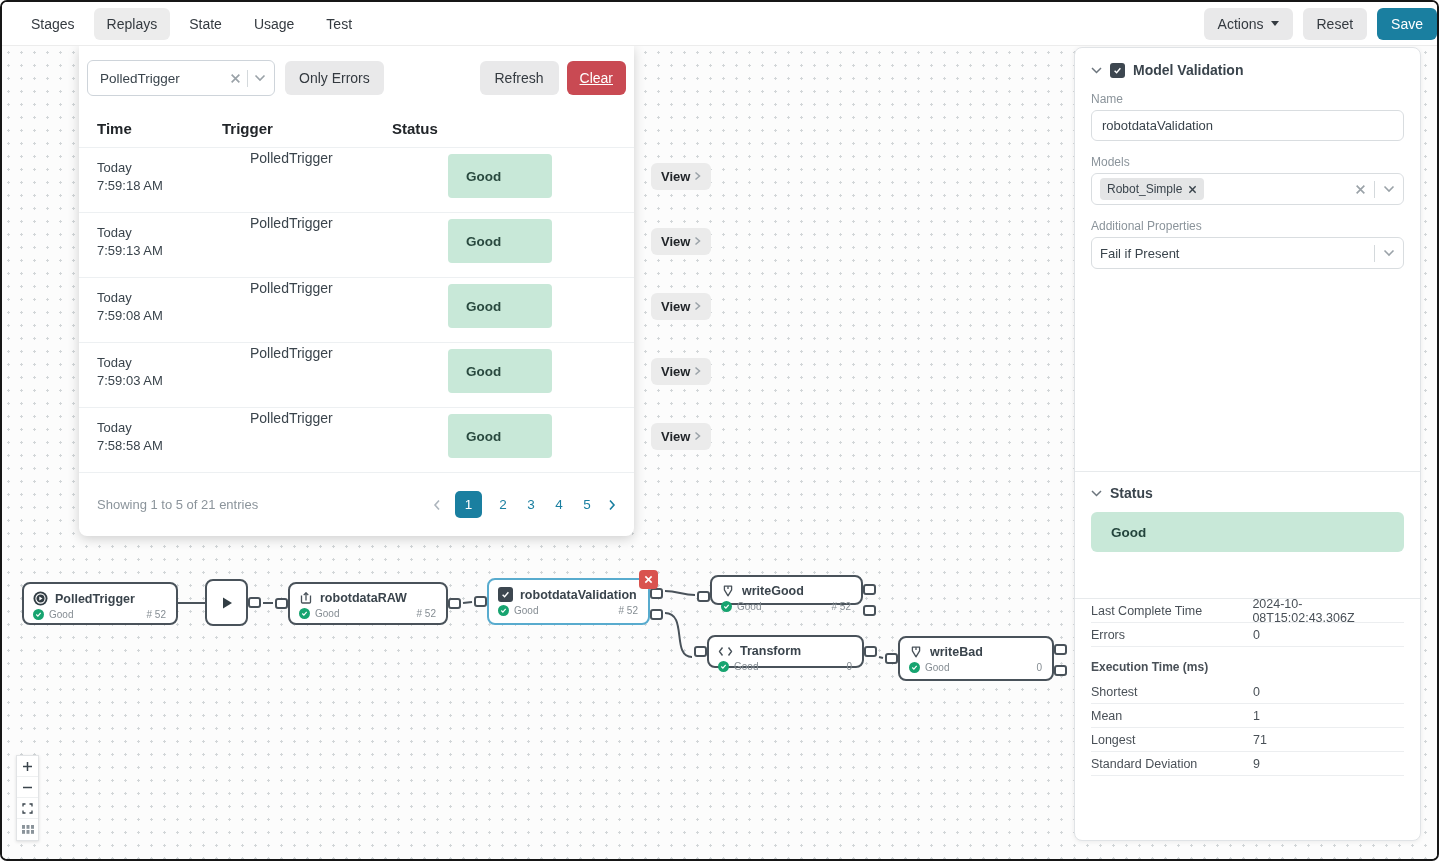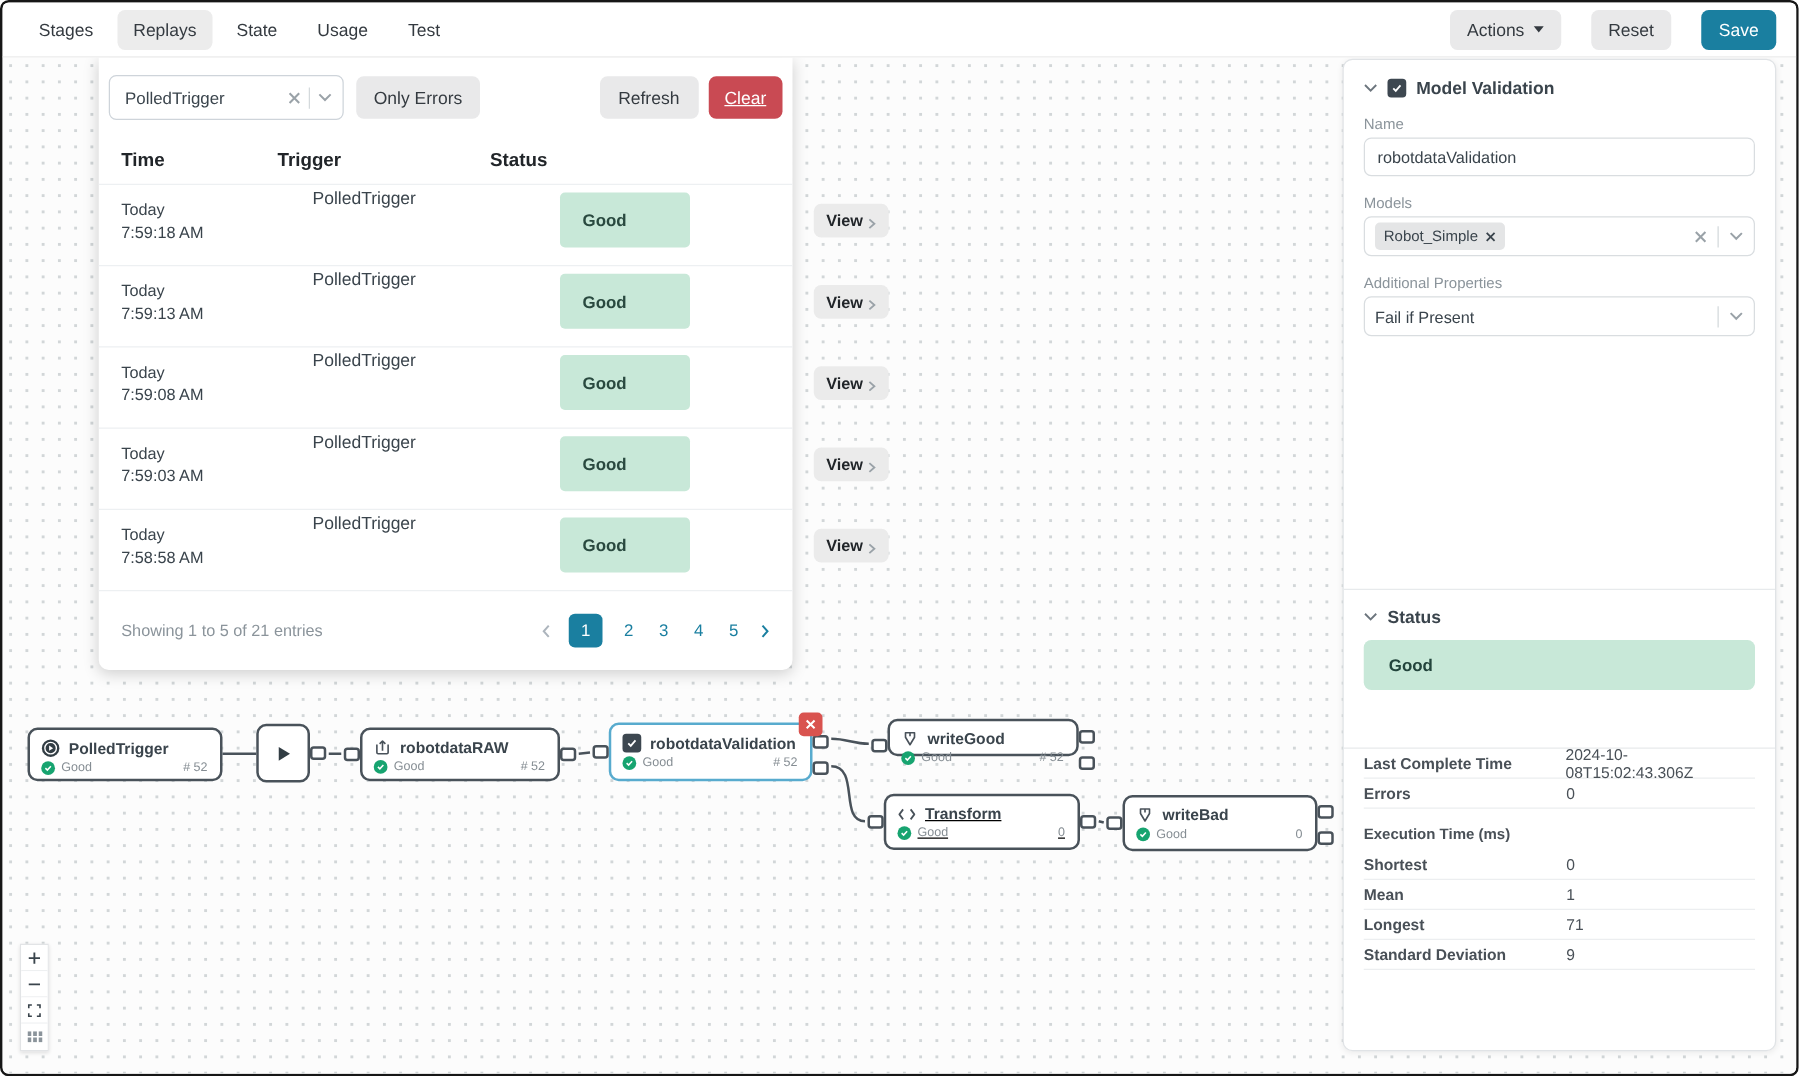--- a/index.html
+++ b/index.html
@@ -6,21 +6,21 @@
   body { font-family:"Liberation Sans", sans-serif; background:#ffffff; }
   .frame { position:relative; width:1439px; height:861px; border:2px solid #161616; border-radius:7px; overflow:hidden; background:#fff; }
 
   
   .topbar { position:absolute; top:0; left:0; right:0; height:44px; background:#fff; border-bottom:1px solid #ececec; z-index:30; display:flex; align-items:center; }
   .tabs { display:flex; align-items:center; gap:6px; padding-left:16px; }
   .tab { font-size:14px; color:#343a40; padding:8px 13px; border-radius:6px; cursor:pointer; white-space:nowrap; }
   .tab.active { background:#ececec; }
   .topbar-center { position:absolute; left:0; right:0; display:flex; justify-content:center; align-items:center; gap:7px; pointer-events:none; }
   .doc-title { font-size:14px; font-weight:700; color:#343a40; }
-  .topbar-right { margin-left:auto; display:flex; align-items:center; gap:24px; padding-right:16px; }
+  .topbar-right { margin-left:auto; display:flex; align-items:center; gap:10px; }
   .btn { font-size:14px; border:none; border-radius:6px; padding:8px 14px; cursor:pointer; font-family:inherit; display:inline-flex; align-items:center; gap:7px; }
   .btn-gray { background:#e9e9ea; color:#343a40; }
   .btn-teal { background:#1a7fa0; color:#fff; }
   .btn-red  { background:#c94a53; color:#fff; }
   .caret-down { width:0; height:0; border-left:4px solid transparent; border-right:4px solid transparent; border-top:5px solid #343a40; display:inline-block; }
 
   
   .canvas { position:absolute; top:44px; left:0; right:0; bottom:0; background-color:#fcfcfc;
     background-image:radial-gradient(circle, #d2d6d8 1.2px, transparent 1.4px); background-size:13px 13px; }
 
@@ -32,21 +32,21 @@
   .vsep { width:1px; height:17px; background:#d4d9dc; }
   .icon-btn { display:inline-flex; align-items:center; justify-content:center; cursor:pointer; background:none; border:none; padding:0; }
   .rp-toolbar .spacer { flex:1; }
   .rp-head { display:grid; grid-template-columns:125px 170px 175px 1fr; padding:12px 0 10px 18px; }
   .rp-head div { font-size:15px; font-weight:700; color:#212529; }
   .rp-row { display:grid; grid-template-columns:125px 170px 175px 1fr; align-items:center; border-top:1px solid #edf0f2; padding:2px 0 10px 18px; min-height:65px;gap:28px; }
   .cell-time .day { font-size:13px; color:#3a444c; }
   .cell-time .tm  { font-size:13px; color:#3a444c; margin-top:3px; }
   .cell-trigger { font-size:14px; color:#3a444c; align-self:start; }
   .badge-good { width:104px; height:44px; background:#c8e8d8; border-radius:4px; display:flex; align-items:center; padding-left:18px; font-size:13.5px; font-weight:600; color:#29493f; }
-  .btn-view { justify-self:end; margin-right:12px; background:#ebebeb; border:none; border-radius:6px; padding:6px 10px; font-size:13px; font-weight:700; color:#212529; cursor:pointer; display:inline-flex; align-items:flex-end; gap:4px; font-family:inherit; }
+  .btn-view { justify-self:end; margin-right:12px; background:#ebebeb; border:none; border-radius:6px; padding:6px 10px; font-size:13px; font-weight:700; color:#212529; cursor:pointer; display:inline-flex; align-items:center; gap:4px; font-family:inherit; }
   .rp-footer { border-top:1px solid #edf0f2; display:flex; align-items:center; justify-content:space-between; padding:0 18px; height:64px; }
   .showing { font-size:13px; color:#8b949b; }
   .pager { display:flex; align-items:center; gap:14px; }
   .page-num { font-size:13.5px; color:#1a7fa0; cursor:pointer; min-width:14px; text-align:center; }
   .page-num.active { background:#1a7fa0; color:#fff; width:27px; height:27px; min-width:27px; border-radius:5px; display:flex; align-items:center; justify-content:center; }
 
   
   .node { position:absolute; background:#fff; border:2px solid #49525a; border-radius:8px; z-index:2; cursor:grab; }
   .node.selected { border-color:#58abce; }
   .node-head { display:flex; align-items:center; gap:7px; padding:7px 10px 2px 9px; }
@@ -71,21 +71,21 @@
   .txt-input { width:100%; height:31px; border:1px solid #d9dde0; border-radius:6px; padding:0 10px; font-size:13px; color:#3a444c; font-family:inherit; }
   .combo { display:flex; align-items:center; height:32px; border:1px solid #d9dde0; border-radius:6px; padding:15px 8px; gap:8px; cursor:pointer; }
   .combo .cval { font-size:13px; color:#3a444c; flex:1; }
   .tag { background:#e4e5e6; border-radius:4px; padding:4px 7px; font-size:12px; color:#3a444c; display:inline-flex; align-items:center; gap:6px; }
   .combo .flex1 { flex:1; }
   .divider { border:none; border-top:1px solid #e7eaec; margin:0 -16px; }
   .sec-header { display:flex; align-items:center; gap:8px; margin:13px 0 11px 0; }
   .sec-title { font-size:14px; font-weight:700; color:#3a444c; }
   .status-box { background:#c8e8d8; border-radius:6px; height:40px; display:flex; align-items:center; padding-left:20px; font-size:13.5px; font-weight:700; color:#23443c; }
   .stat-row { display:flex; align-items:center; height:24px; border-bottom:1px solid #eceef0; }
-  .stat-row .sl { width:162px; font-size:12.5px; color:#495057;font-weight:bold; }
+  .stat-row .sl { width:162px; font-size:12.5px; color:#495057; }
   .stat-row .sv { font-size:12.5px; color:#495057; }
   .exec-title { font-size:12px; font-weight:700; color:#495057; margin:13px 0 6px 0; }
 
   
   .canvas-controls { position:absolute; left:14px; bottom:18px; width:23px; background:#fff; border:1px solid #e2e4e6; box-shadow:0 1px 3px rgba(0,0,0,0.12); z-index:5; }
   .cc-btn { width:100%; height:21px; display:flex; align-items:center; justify-content:center; background:#fff; border:none; border-bottom:1px solid #eef0f1; cursor:pointer; padding:0; }
   .cc-btn:last-child { border-bottom:none; }
 </style>
 </head>
 <body>
@@ -222,21 +222,21 @@
         <span class="gdot">
             <svg width="7" height="7" viewBox="0 0 8 8">
               <path d="M1.5 4 L3.3 5.8 L6.5 2.2" fill="none" stroke="#fff" stroke-width="1.4"></path>
             </svg>
           </span>
         <span class="st">Good</span>
         <span class="cnt"># 52</span>
       </div>
     </div>
 
-    <div class="node" style="left:705px; top:589px; width:157px; height:45px;text-decoration:underline;">
+    <div class="node" style="left:705px; top:589px; width:157px; height:33px;">
       <span class="port pl"></span>
       <span class="port pr"></span>
       <div class="node-head">
         <span style="display:inline-flex;">
           <svg width="15" height="11" viewBox="0 0 15 11" fill="none" stroke="#49525a" stroke-width="1.4" stroke-linejoin="round">
               <path d="M4.5 1.5 L1.5 5.5 L4.5 9.5 M10.5 1.5 L13.5 5.5 L10.5 9.5"></path>
             </svg>
         </span>
         <span class="node-label">Transform</span>
       </div>

